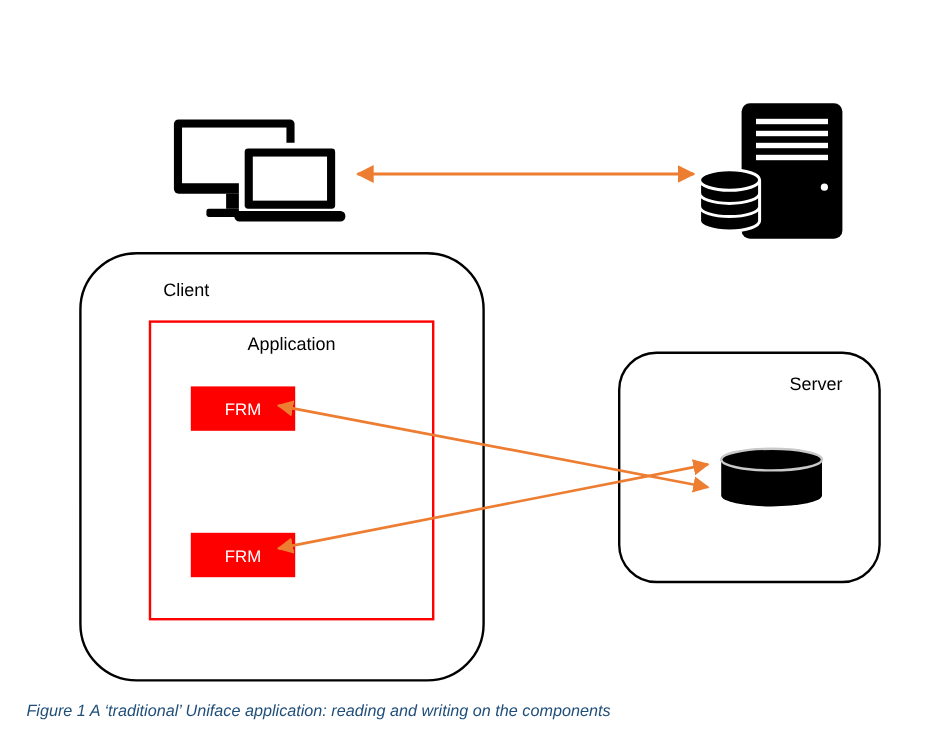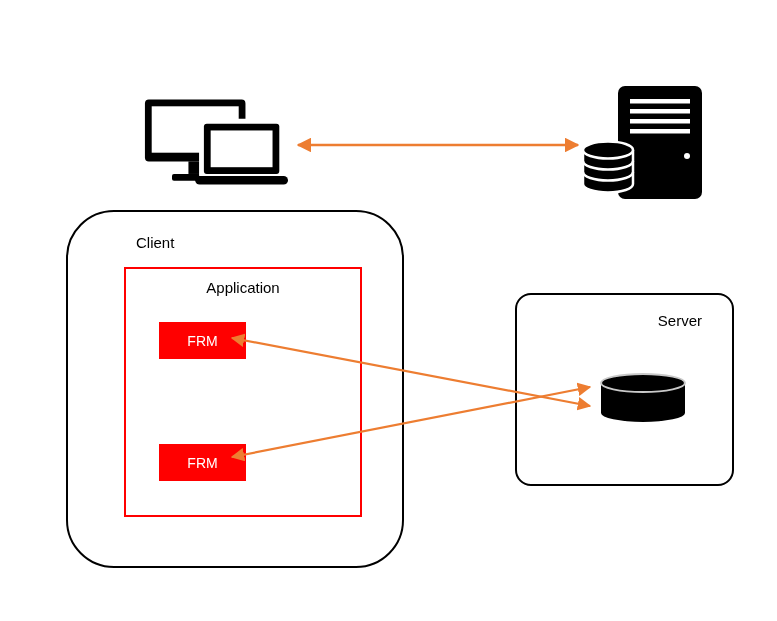--- a/index.html
+++ b/index.html
@@ -8,21 +8,21 @@
   .abs{position:absolute;}
   .rounded-box{position:absolute;border:2px solid #000;background:transparent;}
   #client-box{left:66px;top:210px;width:334px;height:354px;border-radius:48px;}
   #client-label{position:absolute;left:28px;top:22px;font-size:15px;color:#000;margin-left:40px;}
   #application-box{position:absolute;left:56px;top:55px;width:212px;height:246px;border:2px solid var(--app_border,#FF0000);padding-left:22px;}
   #application-label{position:absolute;left:0;right:0;top:10px;text-align:center;font-size:15px;color:#000;}
   .frm-box{position:absolute;left:33px;width:87px;height:37px;background:var(--frm_fill,#FF0000);
            display:flex;align-items:center;justify-content:center;color:#fff;font-size:14px;}
   #frm-top{top:53px;}
   #frm-bottom{top:175px;}
-  #server-box{left:515px;top:293px;width:215px;height:189px;border-radius:16px;}
+  #server-box{left:515px;top:293px;width:215px;height:189px;border-radius:32px;}
   #server-label{position:absolute;right:30px;top:17px;font-size:15px;color:#000;}
   #server-db{position:absolute;left:82px;top:77px;}
   #devices-icon{left:143px;top:99px;}
   #tower-icon{left:580px;top:84px;}
   #arrow-layer{position:absolute;left:0;top:0;pointer-events:none;}
   #figure-caption{position:absolute;left:22px;top:585px;font-size:13.5px;font-style:italic;color:var(--caption,#1F4E79);}
   svg{display:block;}
 </style>
 </head>
 <body>
@@ -87,14 +87,15 @@
     <defs>
       <marker id="ah" viewBox="0 0 10 10" refX="9" refY="5" markerWidth="6.2" markerHeight="6.2" orient="auto-start-reverse">
         <path d="M0,0 L10,5 L0,10 z" style="fill:var(--arrow,#ED7D31)"></path>
       </marker>
     </defs>
     <line x1="298" y1="145" x2="578" y2="145" style="stroke:var(--arrow,#ED7D31)" stroke-width="2.4" marker-start="url(#ah)" marker-end="url(#ah)"></line>
     <line x1="590" y1="406" x2="232" y2="338" style="stroke:var(--arrow,#ED7D31)" stroke-width="2.2" marker-start="url(#ah)" marker-end="url(#ah)"></line>
     <line x1="590" y1="387" x2="232" y2="457" style="stroke:var(--arrow,#ED7D31)" stroke-width="2.2" marker-start="url(#ah)" marker-end="url(#ah)"></line>
   </svg>
 
+  <div id="figure-caption">Figure 1 A ‘traditional’ Uniface application: reading and writing on the components</div>
 
 </div>
 
 </body></html>

